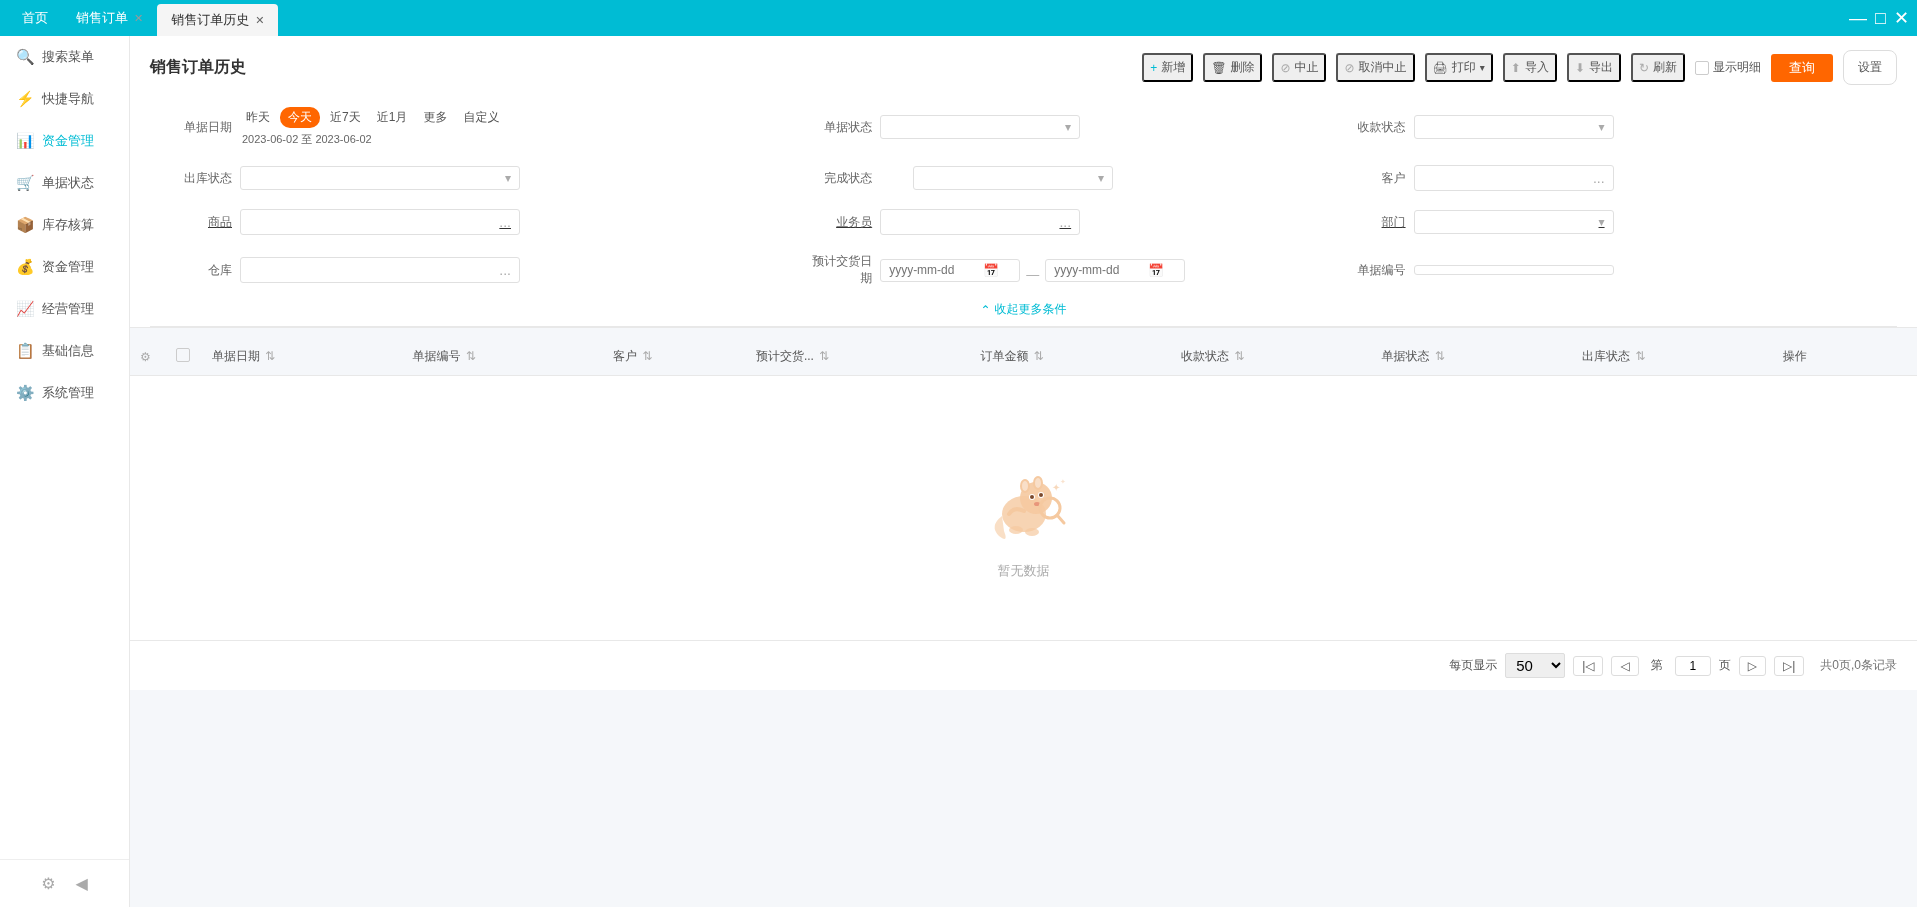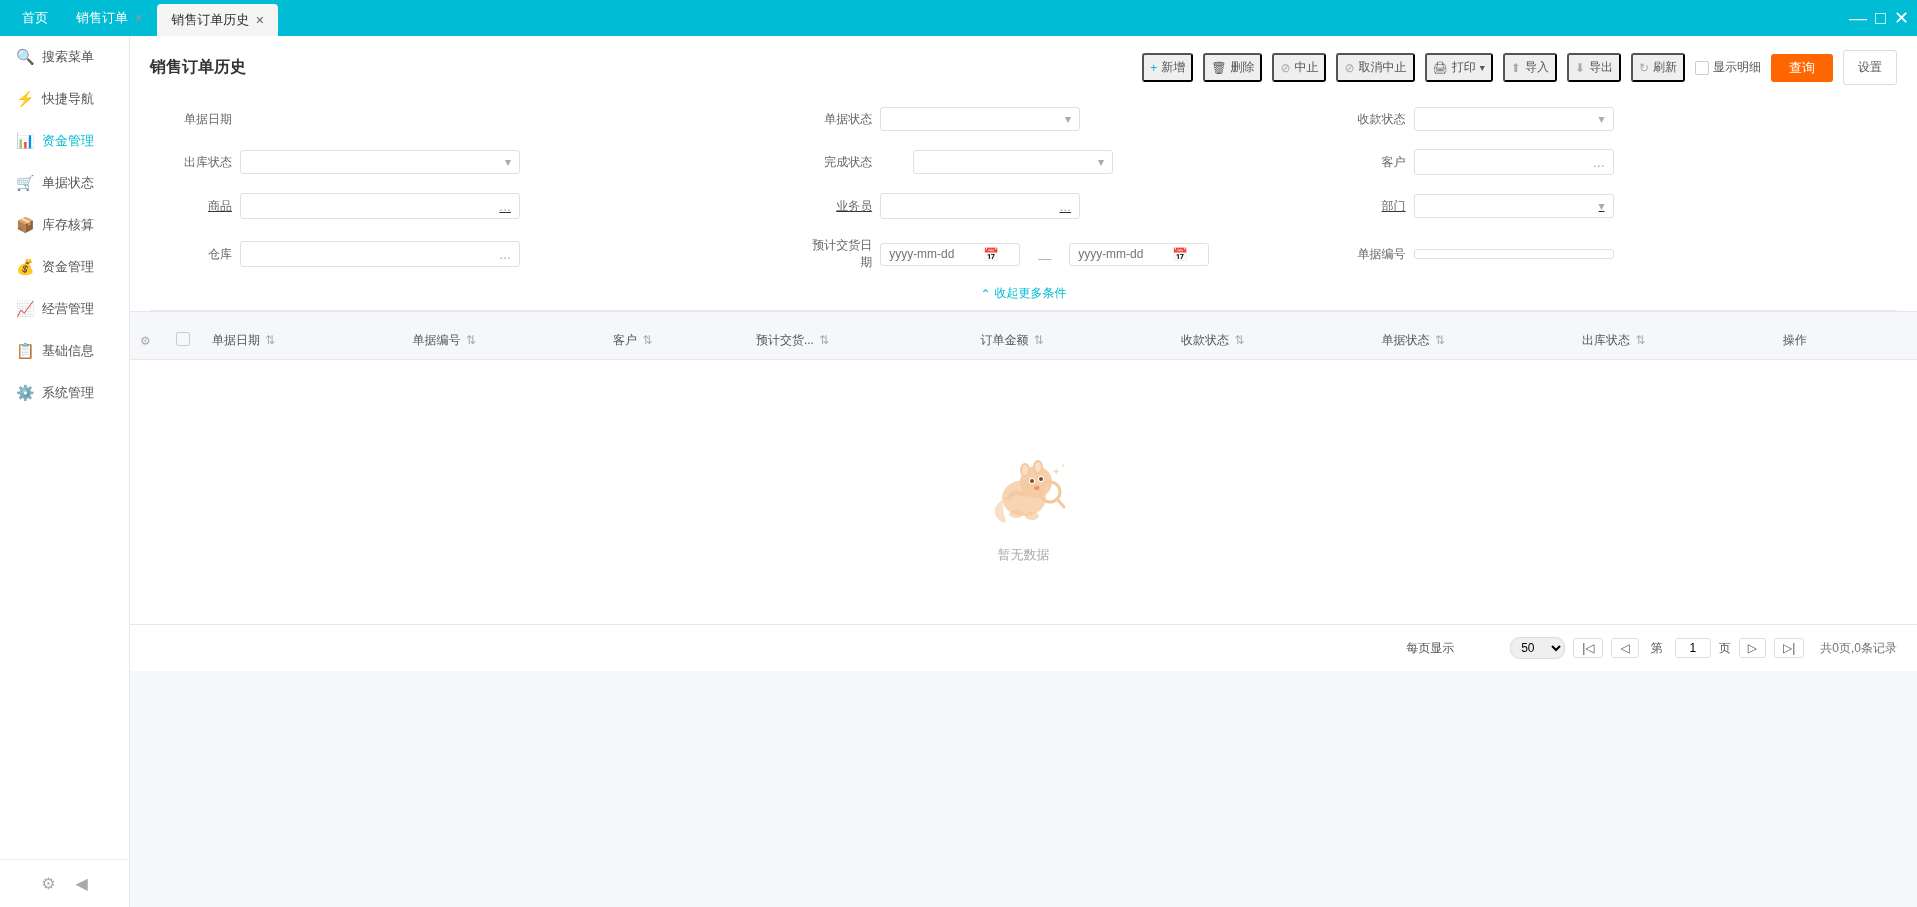--- a/index.html
+++ b/index.html
@@ -27,21 +27,21 @@
     
     .content { flex: 1; overflow-y: auto; background: #f5f7fa; padding: 0; }
 
     
     .page-header { background: #fff; padding: 14px 20px 0 20px; border-bottom: 1px solid #e8e8e8; }
     .page-title-row { display: flex; align-items: center; justify-content: space-between; margin-bottom: 14px; }
     .page-title { font-size: 16px; font-weight: bold; color: #333; }
     .toolbar { display: flex; align-items: center; gap: 10px; }
     .toolbar-btn { display: flex; align-items: center; gap: 4px; font-size: 12px; color: #555; cursor: pointer; padding: 4px 6px; border-radius: 3px; }
     .query-btn { background: #ff6600; color: #fff; border: none; border-radius: 3px; padding: 5px 18px; font-size: 13px; cursor: pointer; }
-    .settings-btn { background: #fff; color: #555; border: 1px solid #ddd; border-radius: 3px; padding: 8px 14px; font-size: 12px; cursor: pointer; }
+    .settings-btn { background: #fff; color: #555; border: 1px solid #ddd; border-radius: 8px; padding: 8px 14px; font-size: 12px; cursor: pointer; }
     .display-cb { display: flex; align-items: center; gap: 4px; font-size: 12px; color: #555; cursor: pointer; }
 
     
     .filter-area { background: #fff; padding: 10px 20px 4px 20px; border-bottom: 1px solid #e8e8e8; }
     .filter-row { display: flex; align-items: center; gap: 0; margin-bottom: 10px; }
     .filter-label { color: #666; font-size: 12px; width: 70px; text-align: right; padding-right: 8px; flex-shrink: 0; }
     .date-btn { font-size: 12px; color: #555; padding: 2px 6px; cursor: pointer; border-radius: 3px; }
     .date-btn.active { background: #ff6600; color: #fff; border-radius: 10px; padding: 2px 8px; }
     .date-range { color: #666; font-size: 11px; margin-top: 2px; }
     .filter-select { display: flex; align-items: center; border: 1px solid #e0e0e0; border-radius: 3px; padding: 4px 8px; min-width: 180px; font-size: 12px; color: #999; cursor: pointer; gap: 4px; background: #fff; }
@@ -64,21 +64,21 @@
     .th-gear { width: 36px; text-align: center; }
     .th-check { width: 36px; text-align: center; }
 
     
     .empty-state { display: flex; flex-direction: column; align-items: center; justify-content: center; padding: 80px 0 60px 0; }
     .empty-img { width: 100px; height: 90px; position: relative; margin-bottom: 16px; }
     .empty-text { color: #aaa; font-size: 13px; }
 
     
     .pagination-bar { background: #fff; border-top: 1px solid #e8e8e8; padding: 12px 20px; display: flex; align-items: center; justify-content: flex-end; gap: 8px; font-size: 12px; color: #555; }
-    .page-size-select { border: 1px solid #ddd; border-radius: 9px; padding: 2px 6px; font-size: 12px; margin-left: 48px; }
+    .page-size-select { border: 1px solid #ddd; border-radius: 2px; padding: 2px 6px; font-size: 15px; }
     .page-nav-btn { border: 1px solid #ddd; border-radius: 3px; padding: 2px 8px; cursor: pointer; background: #fff; color: #555; font-size: 12px; }
     .page-nav-btn:disabled { color: #ccc; cursor: default; }
     .page-input { border: 1px solid #ddd; border-radius: 3px; width: 36px; text-align: center; padding: 2px 4px; font-size: 12px; }
 
     
     .cb { width: 14px; height: 14px; border: 1px solid #ccc; border-radius: 2px; display: inline-block; cursor: pointer; }
   </style>
 </head>
 <body>
 
@@ -194,20 +194,31 @@
           <button class="query-btn">查询</button>
           <button class="settings-btn">设置</button>
         </div>
       </div>
 
       <div class="filter-area" style="padding: 0 0 0 0; background:#fff;">
 
         <div class="filter-row" style="padding: 8px 20px 0 20px;">
           <div class="filter-section" style="flex:1.2;">
             <span class="filter-label">单据日期</span>
+            <div style="display:flex;flex-direction:column;gap:2px;">
+              <div style="display:flex;align-items:center;gap:4px;">
+                <span class="date-btn">昨天</span>
+                <span class="date-btn active">今天</span>
+                <span class="date-btn">近7天</span>
+                <span class="date-btn">近1月</span>
+                <span class="date-btn">更多</span>
+                <span class="date-btn">自定义</span>
+              </div>
+              <div class="date-range" style="color:#666;font-size:11px;padding-left:2px;">2023-06-02 至 2023-06-02</div>
+            </div>
           </div>
           <div class="filter-section" style="flex:1;">
             <span class="filter-label">单据状态</span>
             <div class="filter-select" style="min-width:200px;">
               <span style="color:#ccc;font-size:11px;"></span>
               <span class="arrow">▾</span>
             </div>
           </div>
           <div class="filter-section" style="flex:1;">
             <span class="filter-label">收款状态</span>
@@ -269,21 +280,21 @@
         <div class="filter-row" style="padding: 8px 20px 0 20px;">
           <div class="filter-section" style="flex:1.2;">
             <span class="filter-label">仓库</span>
             <div style="display:flex;align-items:center;border:1px solid #e0e0e0;border-radius:3px;padding:4px 8px;min-width:280px;">
               <span style="flex:1;color:#ccc;font-size:12px;"></span>
               <span class="filter-dots">...</span>
             </div>
           </div>
           <div class="filter-section" style="flex:1;">
             <span class="filter-label">预计交货日期</span>
-            <div style="display:flex;align-items:flex-end;gap:18px;">
+            <div style="display:flex;align-items:flex-end;gap:6px;">
               <div class="date-input-wrap">
                 <input class="date-input" placeholder="yyyy-mm-dd" style="">
                 <span class="cal-icon">📅</span>
               </div>
               <span style="color:#aaa;">—</span>
               <div class="date-input-wrap">
                 <input class="date-input" placeholder="yyyy-mm-dd" style="">
                 <span class="cal-icon">📅</span>
               </div>
             </div>

